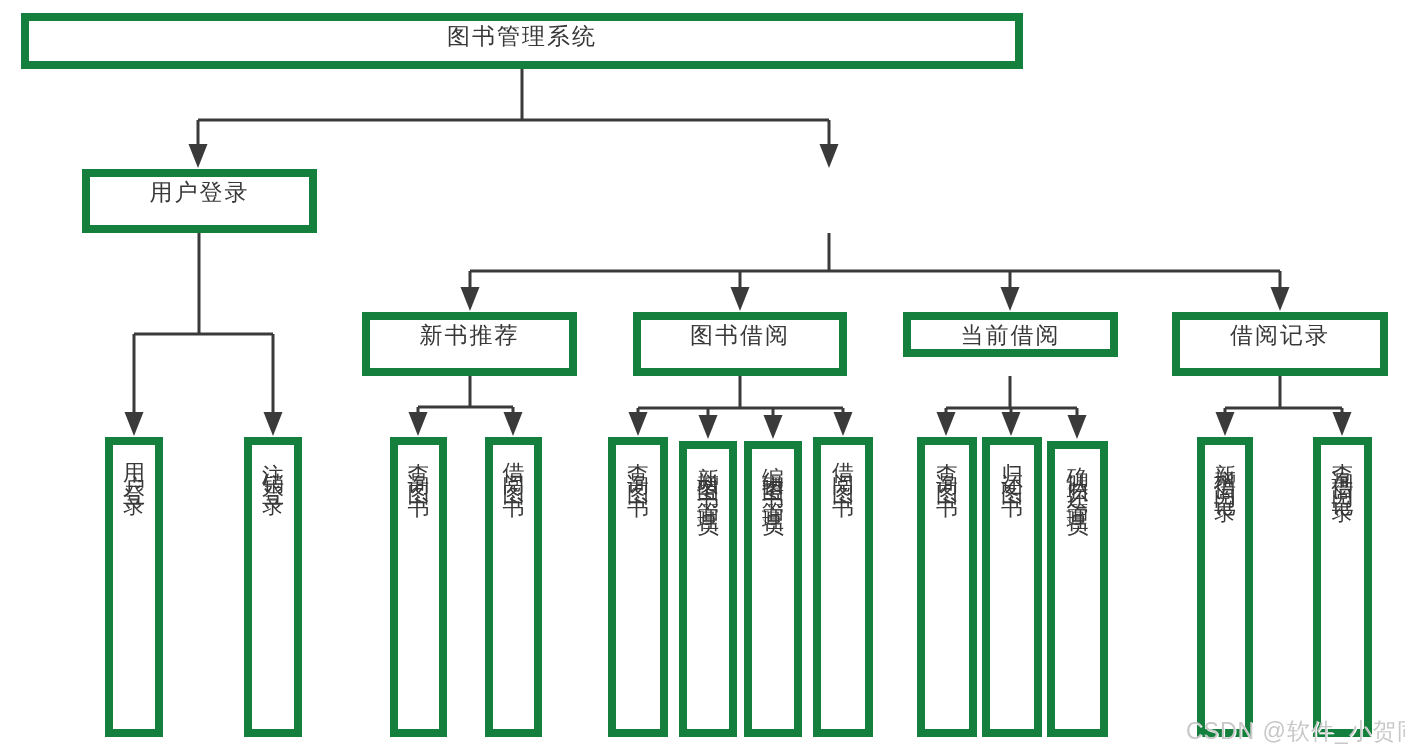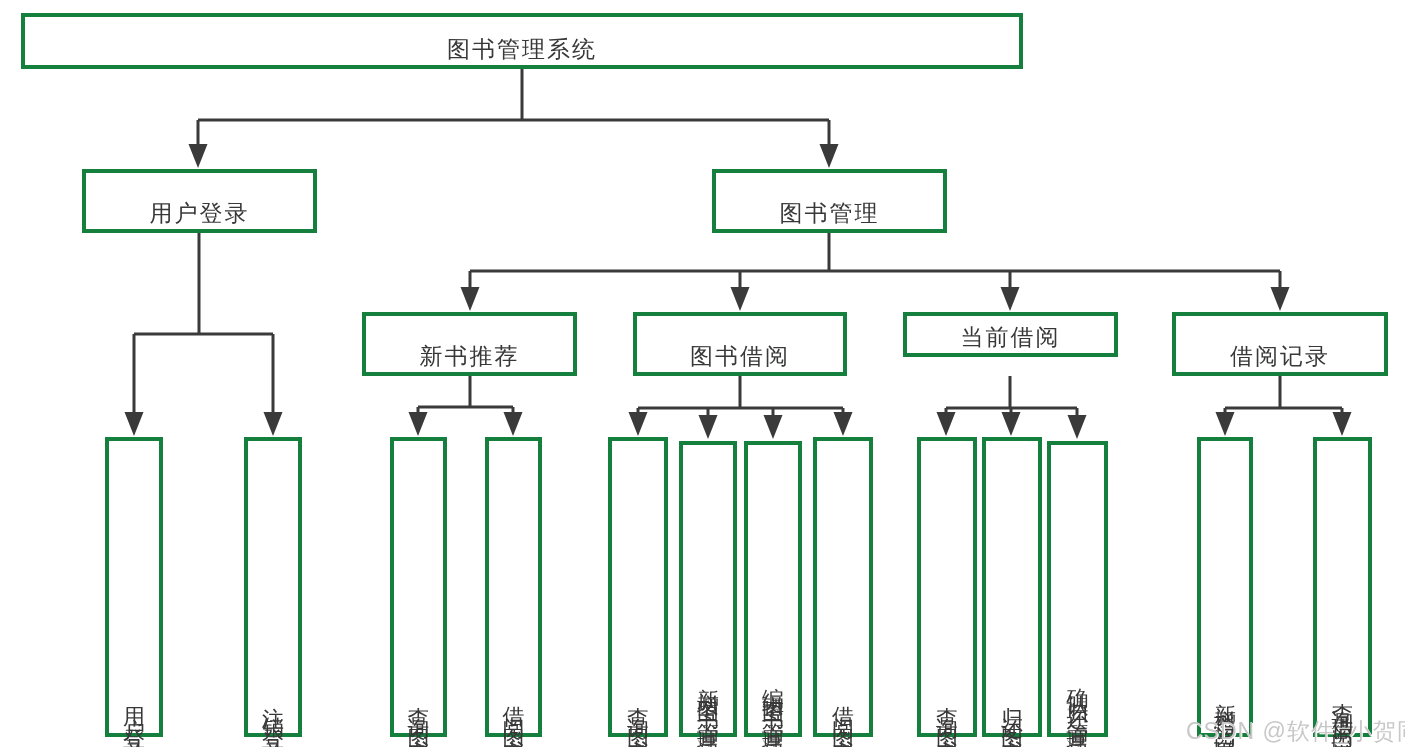--- a/index.html
+++ b/index.html
@@ -7,23 +7,23 @@
     position:relative;
     width:1405px;height:747px;
     background:#ffffff;
     font-family:"Liberation Sans","DejaVu Sans",sans-serif;
     overflow:hidden;
   }
   #connectors{position:absolute;left:0;top:0;width:1405px;height:747px;}
   .node{
     position:absolute;
     box-sizing:border-box;
-    border:4px solid #15803d;
+    border:8px solid #15803d;
     background:#ffffff;
-    display:flex;align-items:flex-end;justify-content:center;
+    display:flex;align-items:flex-start;justify-content:center;
     color:#383838;
   }
   .hnode{font-size:23px;letter-spacing:2px;white-space:nowrap;}
   .leaf{font-size:22px;}
   .vtext{
     writing-mode:vertical-rl;
     line-height:1;
     white-space:nowrap;
   }
   .sp-4{letter-spacing:11px;}
@@ -77,23 +77,20 @@
     </g>
   </svg>
 
   <div class="node hnode" style="left:21px;top:13px;width:1002px;height:56px;">
     <span>图书管理系统</span>
   </div>
 
   <div class="node hnode" style="left:82px;top:169px;width:235px;height:64px;">
     <span>用户登录</span>
   </div>
-  <div class="node hnode" style="left:712px;top:169px;width:235px;height:64px;">
-    <span>图书管理</span>
-  </div>
 
   <div class="node hnode" style="left:362px;top:312px;width:215px;height:64px;">
     <span>新书推荐</span>
   </div>
   <div class="node hnode" style="left:633px;top:312px;width:214px;height:64px;">
     <span>图书借阅</span>
   </div>
   <div class="node hnode" style="left:903px;top:312px;width:215px;height:45px;">
     <span>当前借阅</span>
   </div>

